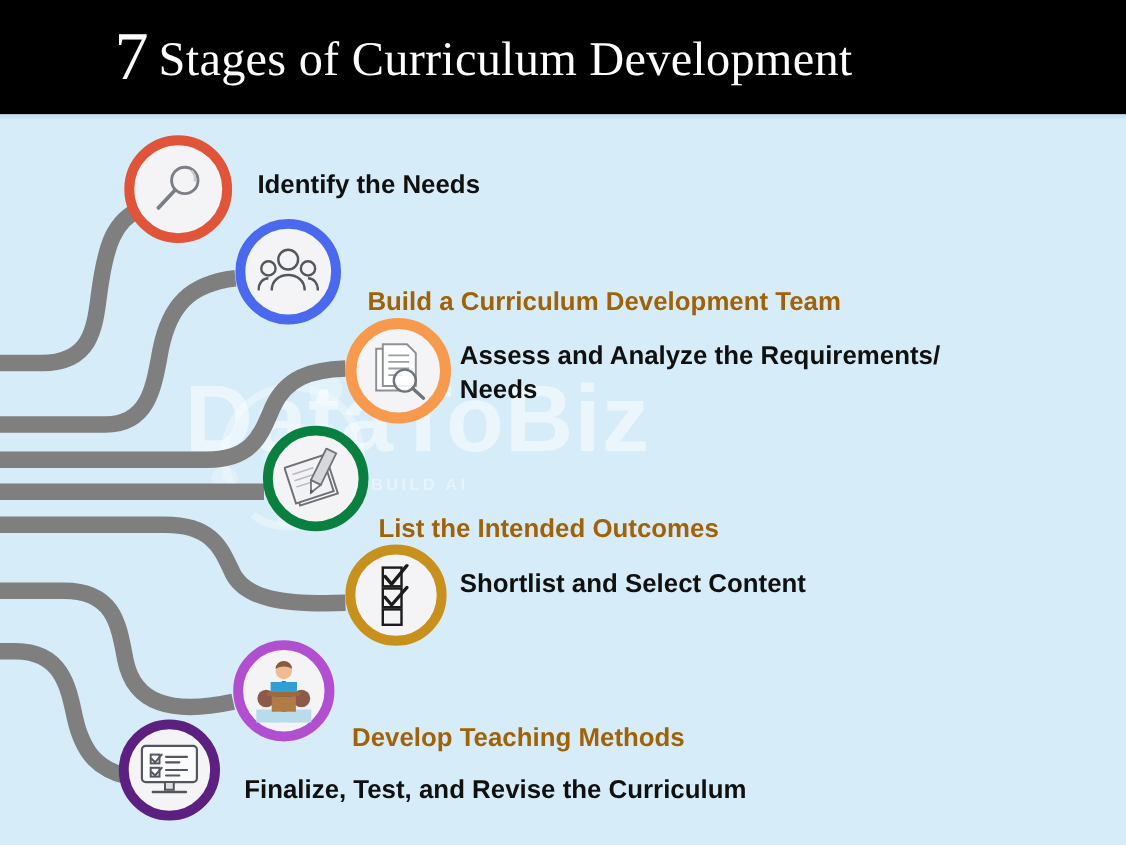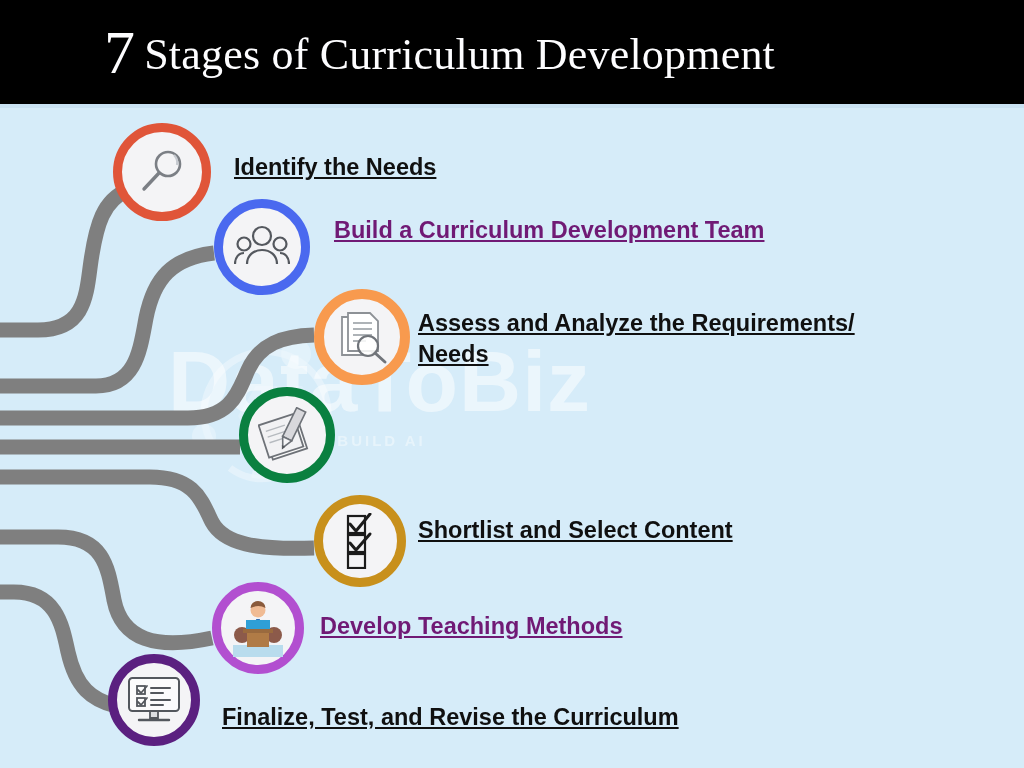--- a/index.html
+++ b/index.html
@@ -62,24 +62,23 @@
   .node{position:absolute;border-radius:50%;background:#f4f4f6;
         box-sizing:border-box;display:flex;align-items:center;justify-content:center;}
   .node svg{display:block;}
 
   
   .label{
     position:absolute;
     font-family:"Liberation Sans",sans-serif;
     font-weight:700;font-size:23.5px;line-height:1.32;
     white-space:pre-line;
-    text-decoration:underline;
   }
   .lbl-dark{color:#101010;}
-  .lbl-blue{color:#701a75;}
+  .lbl-blue{color:#a16207;margin-top:44px;}
 </style>
 </head>
 <body>
 
 <div id="stage">
 
   <div class="header">
     <div class="header-title">
       <span class="header-num">7</span><span>Stages of Curriculum Development</span>
     </div>
@@ -223,17 +222,18 @@
       </g>
       <path d="M25 36 h8 v7 h-8 z" fill="#dcdee1" stroke="#53575d" stroke-width="1.8"></path>
       <line x1="14" y1="45" x2="44" y2="45" stroke="#53575d" stroke-width="2.4" stroke-linecap="round"></line>
     </svg>
   </div>
 
   <div class="label lbl-dark" style="left:234px;top:152px;">Identify the Needs</div>
   <div class="label lbl-blue" style="left:334px;top:215px;">Build a Curriculum Development Team</div>
   <div class="label lbl-dark" style="left:418px;top:308px;width:520px;">Assess and Analyze the Requirements/
 Needs</div>
+  <div class="label lbl-blue" style="left:344px;top:421px;">List the Intended Outcomes</div>
   <div class="label lbl-blue" style="left:320px;top:611px;">Develop Teaching Methods</div>
   <div class="label lbl-dark" style="left:418px;top:515px;">Shortlist and Select Content</div>
   <div class="label lbl-dark" style="left:222px;top:702px;text-align:center;">Finalize, Test, and Revise the Curriculum</div>
 
 </div>
 
 </body></html>

